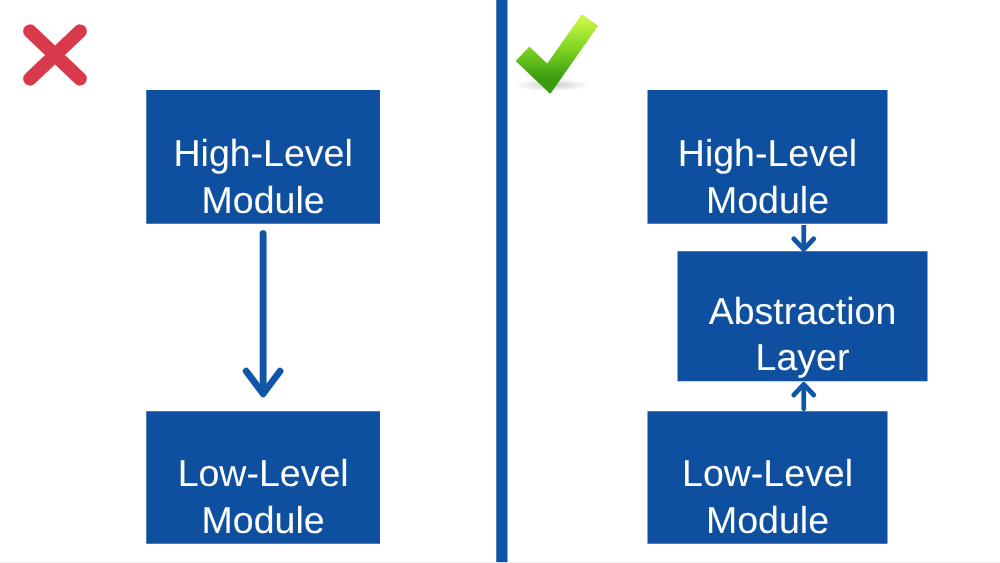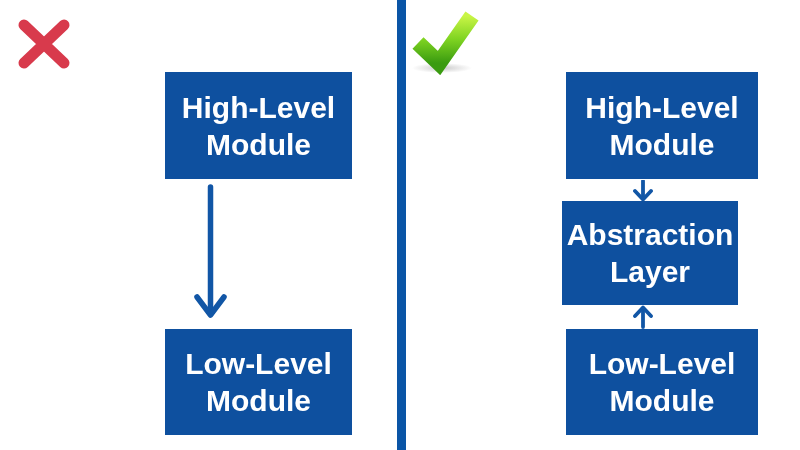--- a/index.html
+++ b/index.html
@@ -21,34 +21,33 @@
     top: 0;
     width: 9px;
     height: 450px;
     background: var(--divider-blue, #0A55A6);
   }
   .module-box {
     position: absolute;
     background: var(--box-blue, #0E509F);
     color: var(--box-text, #FFFFFF);
     display: flex;
-    align-items: center;
+    align-items: flex-end;
     justify-content: center;
     text-align: center;
-    font-weight: 700;
+    font-weight: 400;
     font-size: 30px;
     line-height: 37px;
     padding: 0 8px;
     box-sizing: border-box;
-    margin-left: 48px;
   }
   .box-l-high { left: 117px; top: 72px;  width: 187px; height: 107px; }
   .box-l-low  { left: 117px; top: 329px; width: 187px; height: 106px; }
   .box-r-high { left: 518px; top: 72px;  width: 192px; height: 107px; }
-  .box-r-abs  { left: 514px; top: 201px; width: 176px; height: 104px; }
+  .box-r-abs  { left: 542px; top: 201px; width: 200px; height: 104px; }
   .box-r-low  { left: 518px; top: 329px; width: 192px; height: 106px; }
   .icon-abs { position: absolute; }
   .cross-pos { left: 15px; top: 16px; }
   .check-pos { left: 408px; top: 7px; }
   .arrow-abs { position: absolute; }
   .arrow-l    { left: 190px; top: 184px; }
   .arrow-r-dn { left: 627px; top: 180px; }
   .arrow-r-up { left: 627px; top: 305px; }
   .arrow-stroke {
     stroke: var(--arrow-blue, #1156A6);

